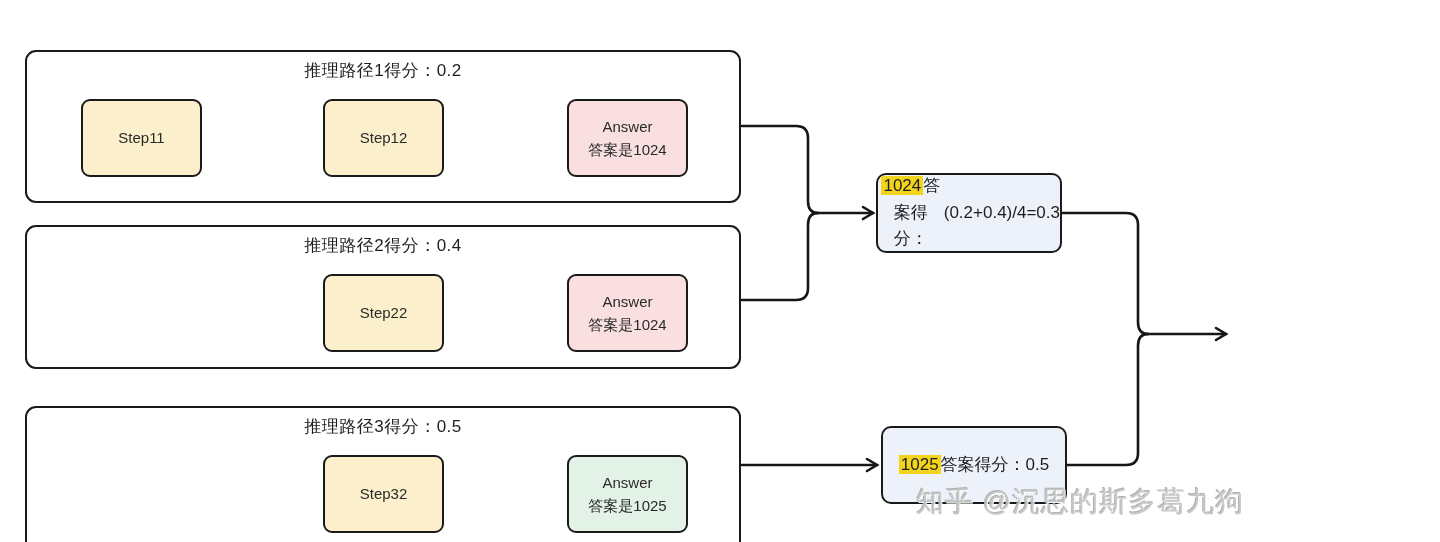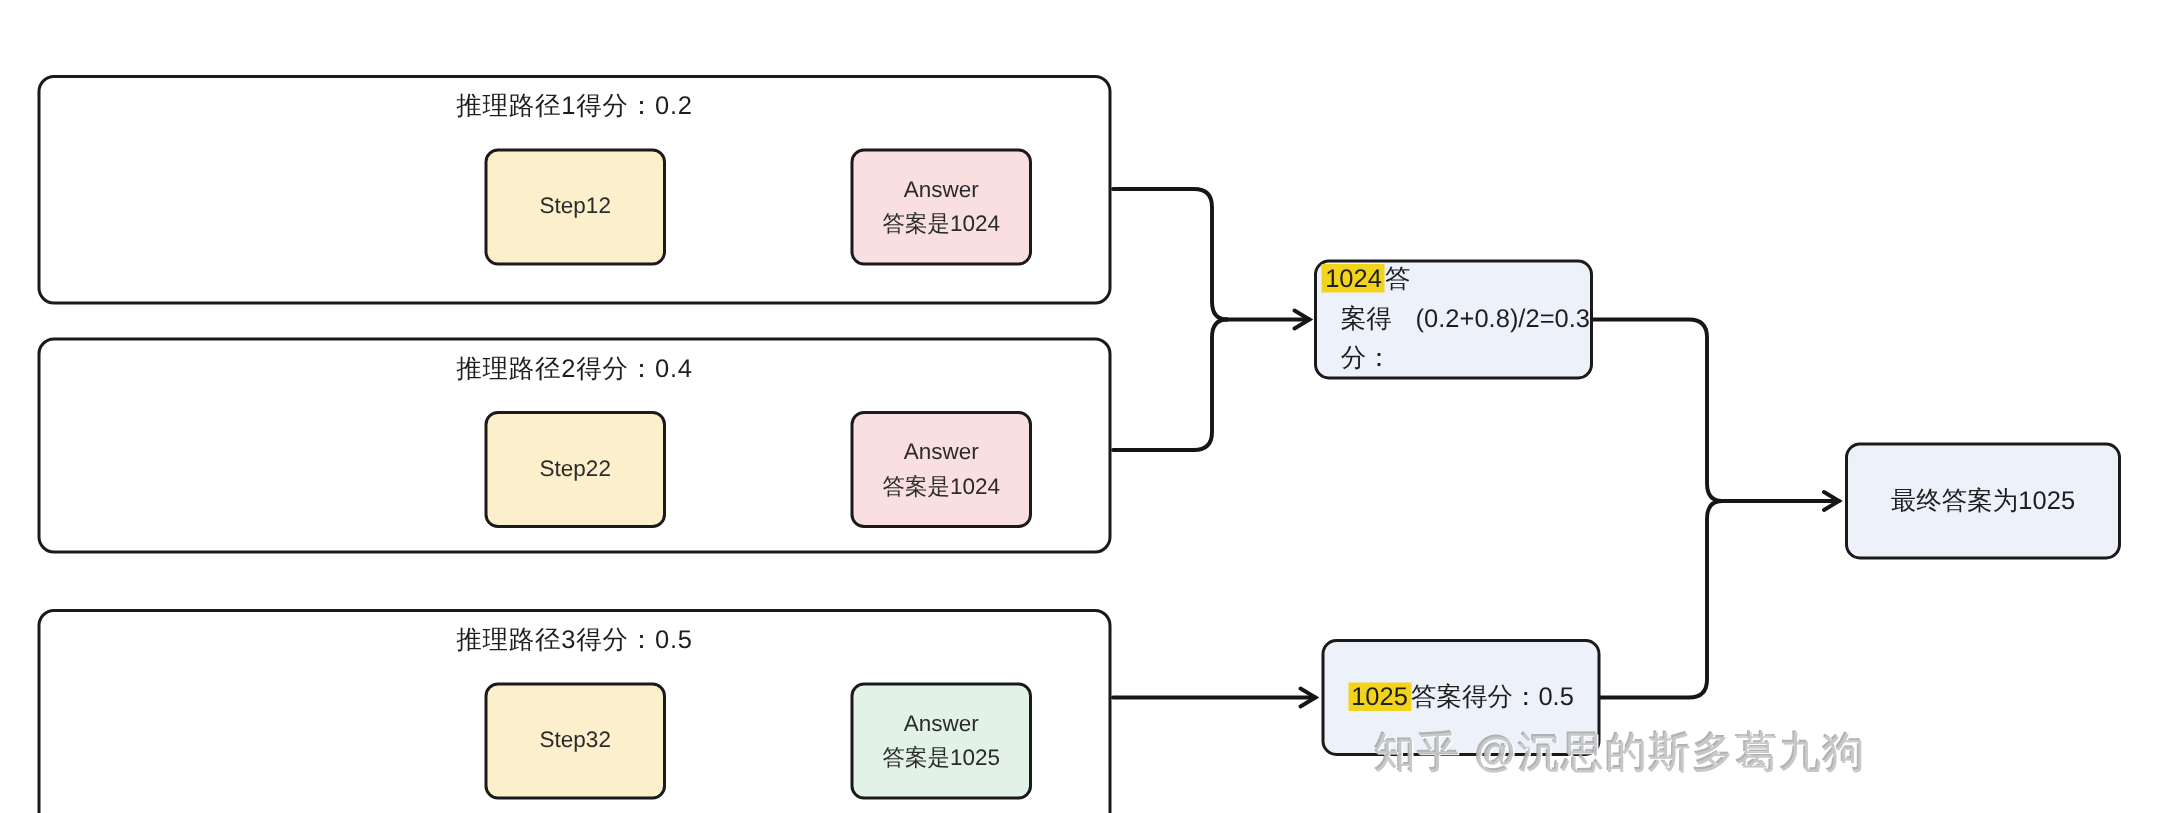--- a/index.html
+++ b/index.html
@@ -81,20 +81,21 @@
 
     <path d="M742,440 H877" marker-end="url(#ah)"></path>
 
     <path d="M1060,188 H1126 Q1138,188 1138,200 V297 Q1138,309 1148,309"></path>
     <path d="M1065,440 H1126 Q1138,440 1138,428 V321 Q1138,309 1148,309"></path>
     <path d="M1147,309 H1226" marker-end="url(#ah)"></path>
   </svg>
 
   <section class="path-box pc1">
     <div class="path-title">推理路径1得分：0.2</div>
+    <div class="node step n1">Step11</div>
     <div class="node step n2">Step12</div>
     <div class="node n3 tone-pink">
       <div>Answer</div>
       <div>答案是1024</div>
     </div>
   </section>
 
   <section class="path-box pc2">
     <div class="path-title">推理路径2得分：0.4</div>
     <div class="node step n2">Step22</div>
@@ -108,25 +109,24 @@
     <div class="path-title">推理路径3得分：0.5</div>
     <div class="node step n2">Step32</div>
     <div class="node n3 tone-green">
       <div>Answer</div>
       <div>答案是1025</div>
     </div>
   </section>
 
   <div class="agg agg1">
     <div><span class="hl">1024</span><span>答案得分：</span></div>
-    <div>(0.2+0.8)/2=0.3</div>
+    <div>(0.2+0.4)/4=0.3</div>
   </div>
 
   <div class="agg agg2">
     <div><span class="hl">1025</span><span>答案得分：</span></div>
     <div>0.5</div>
   </div>
 
-  <div class="agg final">最终答案为1025</div>
 
   <div class="watermark">知乎 @沉思的斯多葛九狗</div>
 
 </div>
 
 </body></html>

